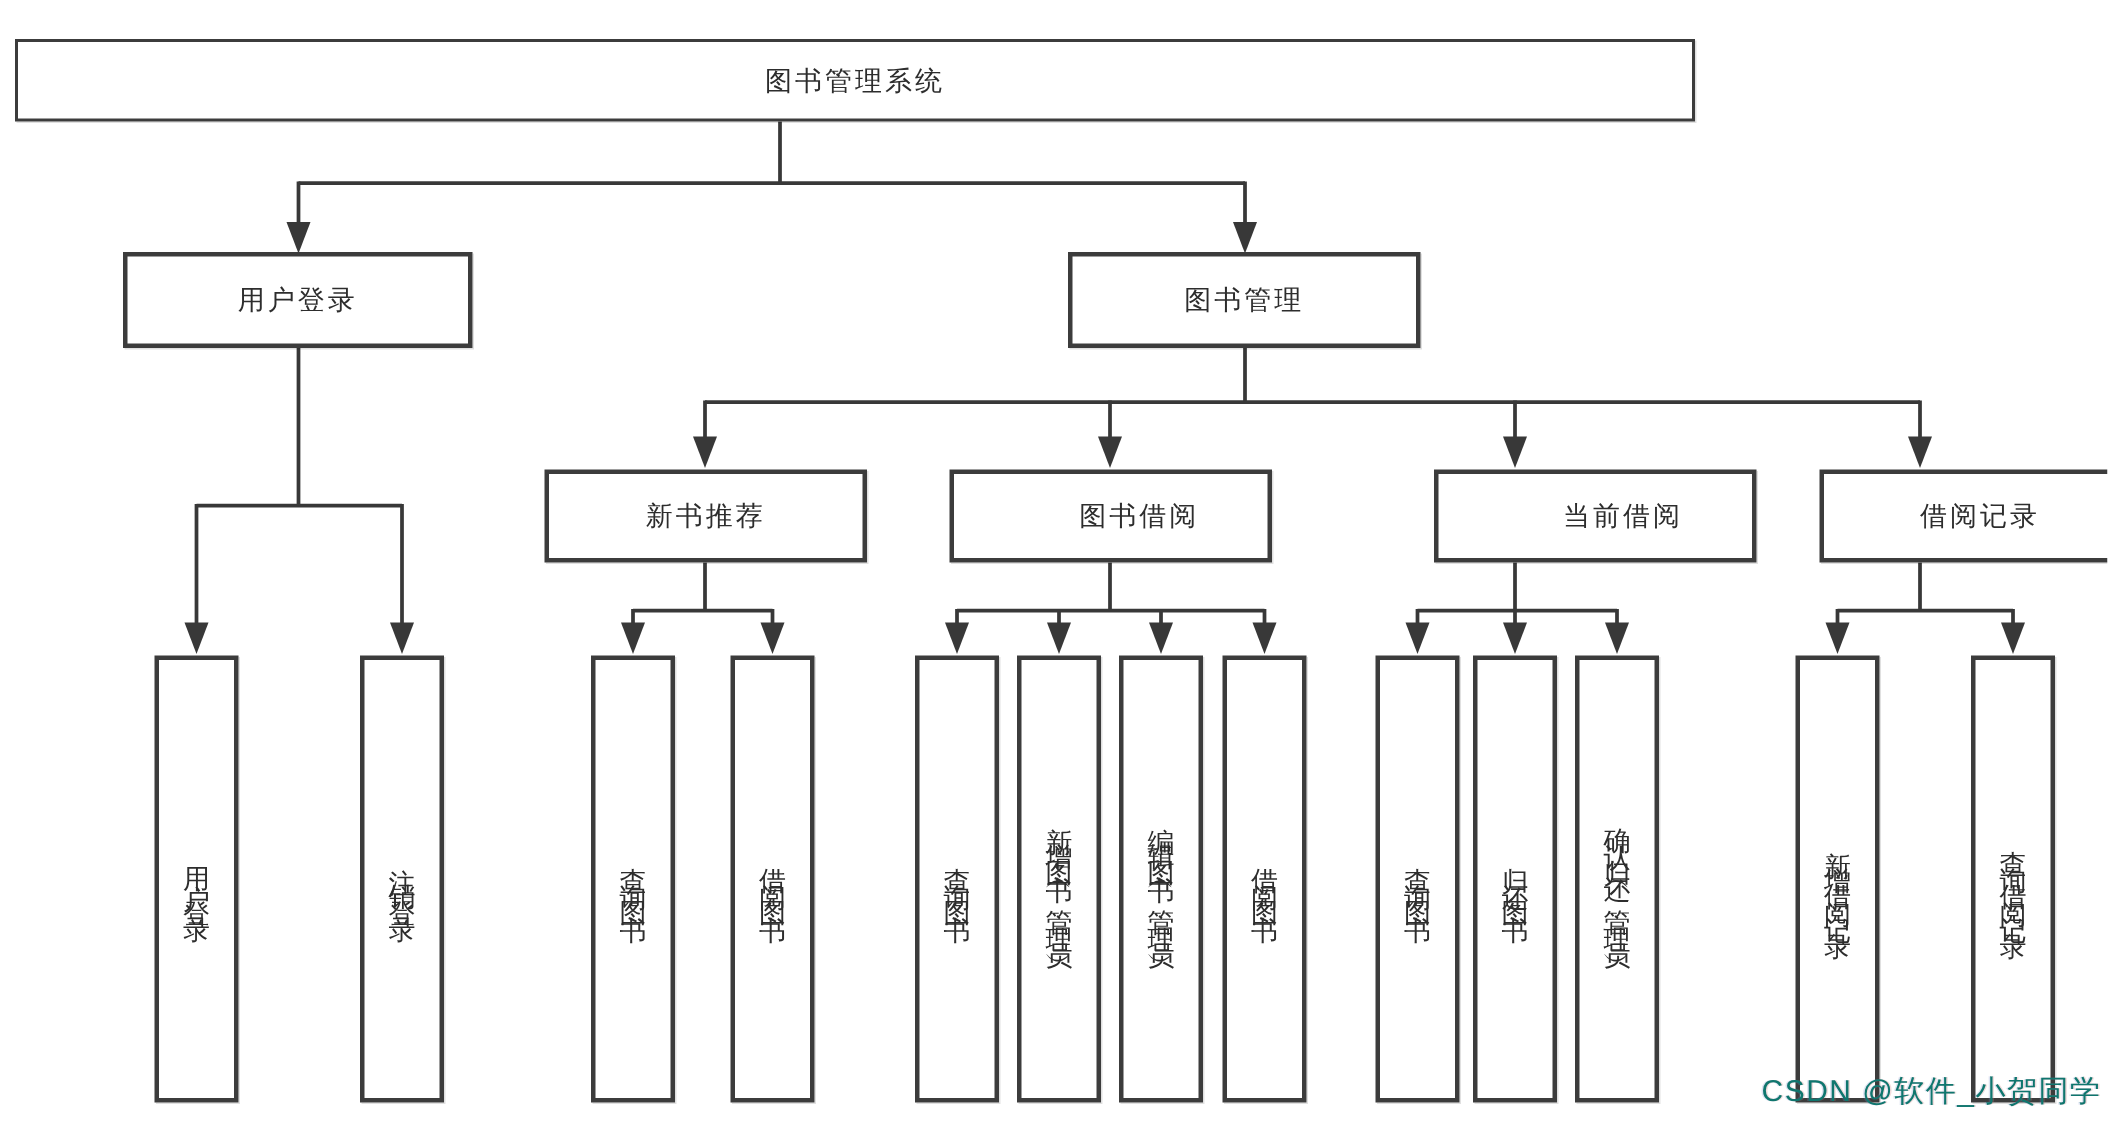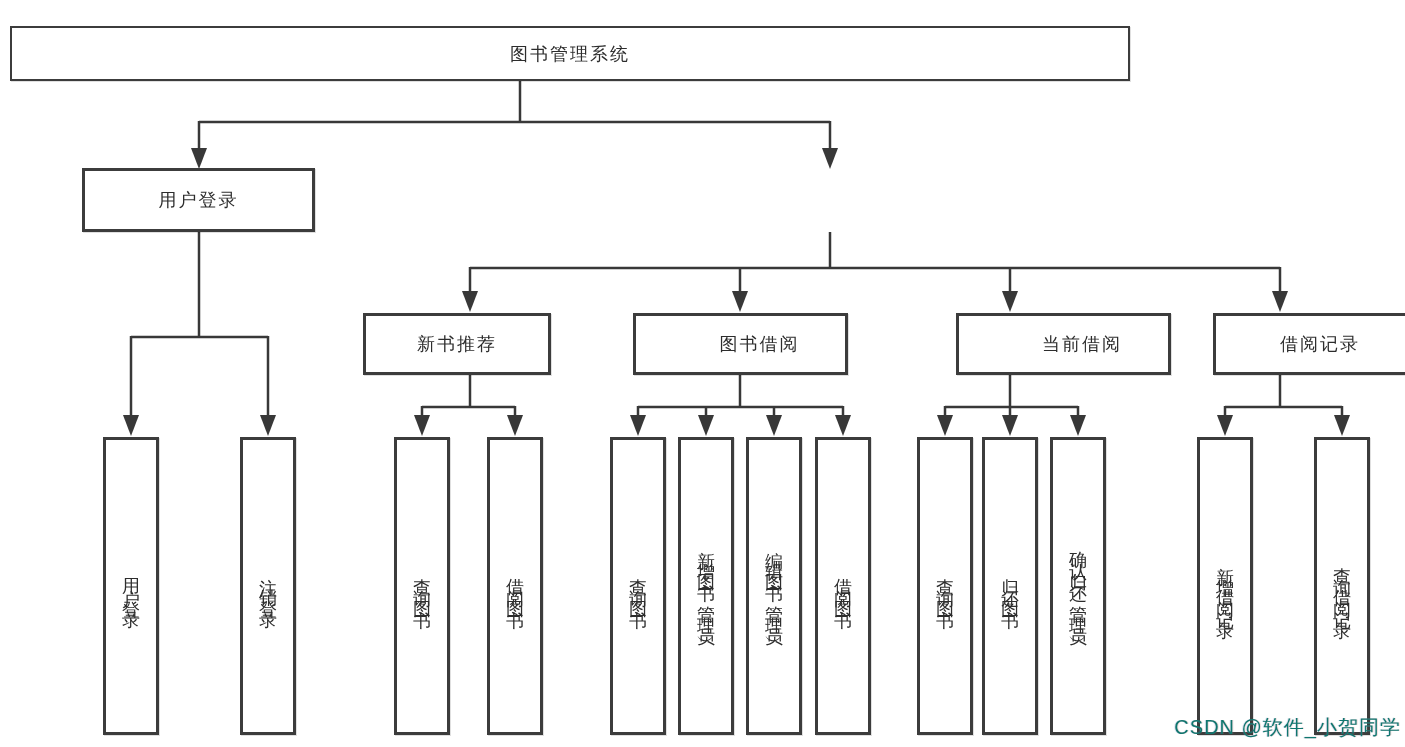--- a/index.html
+++ b/index.html
@@ -113,22 +113,25 @@
     </g>
   </svg>
 
   <div class="box root" style="left:10px;top:13px;width:1120px;height:55px;margin-top:13px;">
     <span>图书管理系统</span>
   </div>
 
   <div class="box" style="left:82px;top:168px;width:233px;height:64px;">
     <span>用户登录</span>
   </div>
+  <div class="box" style="left:712px;top:168px;width:235px;height:64px;">
+    <span>图书管理</span>
+  </div>
 
-  <div class="box" style="left:363px;top:313px;width:188px;height:62px;">
+  <div class="box" style="left:363px;top:313px;width:215px;height:62px;">
     <span>新书推荐</span>
   </div>
   <div class="box" style="left:633px;top:313px;width:215px;height:62px;padding-left:38px;">
     <span>图书借阅</span>
   </div>
   <div class="box" style="left:956px;top:313px;width:215px;height:62px;padding-left:37px;">
     <span>当前借阅</span>
   </div>
   <div class="box" style="left:1173px;top:313px;width:214px;height:62px;margin-left:40px;">
     <span>借阅记录</span>

